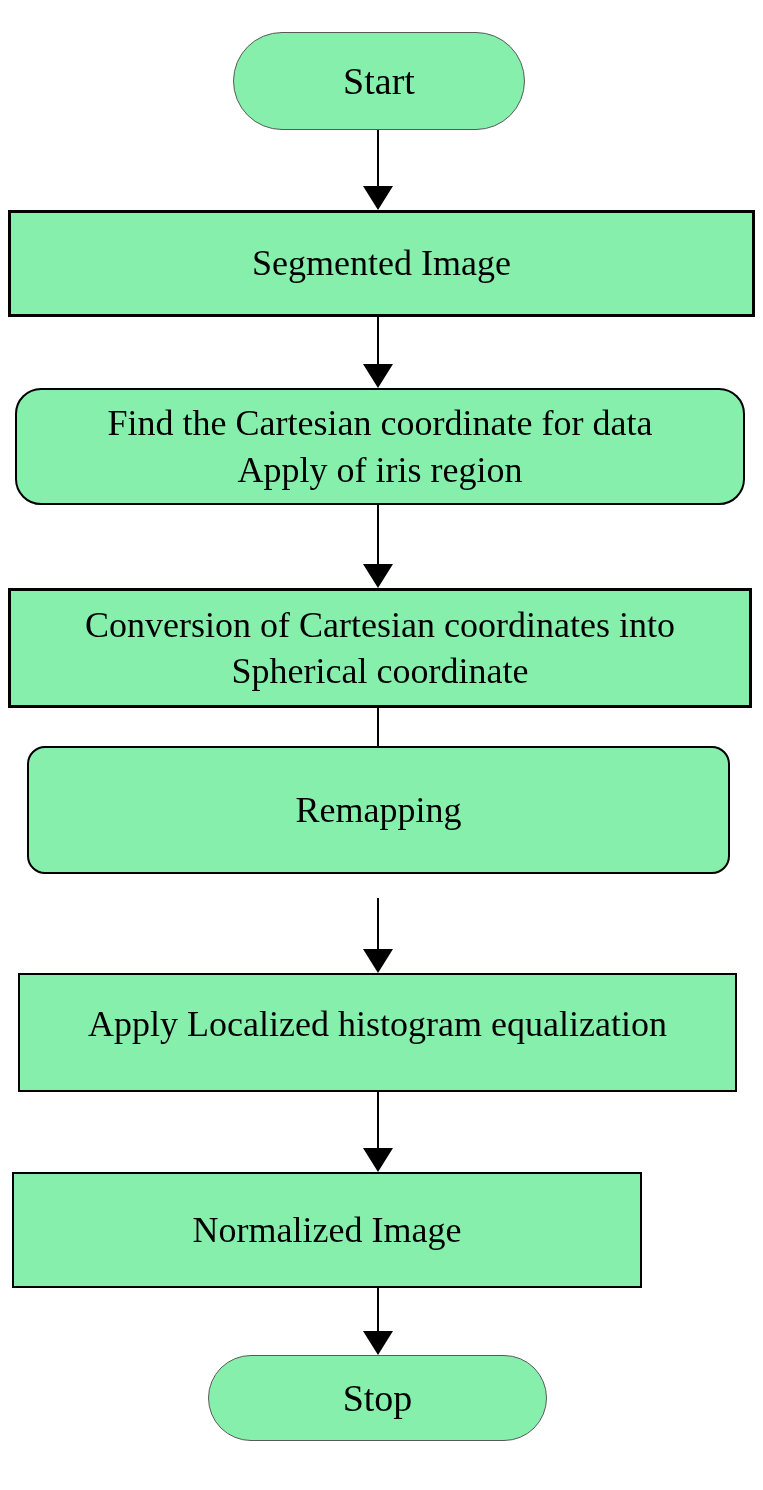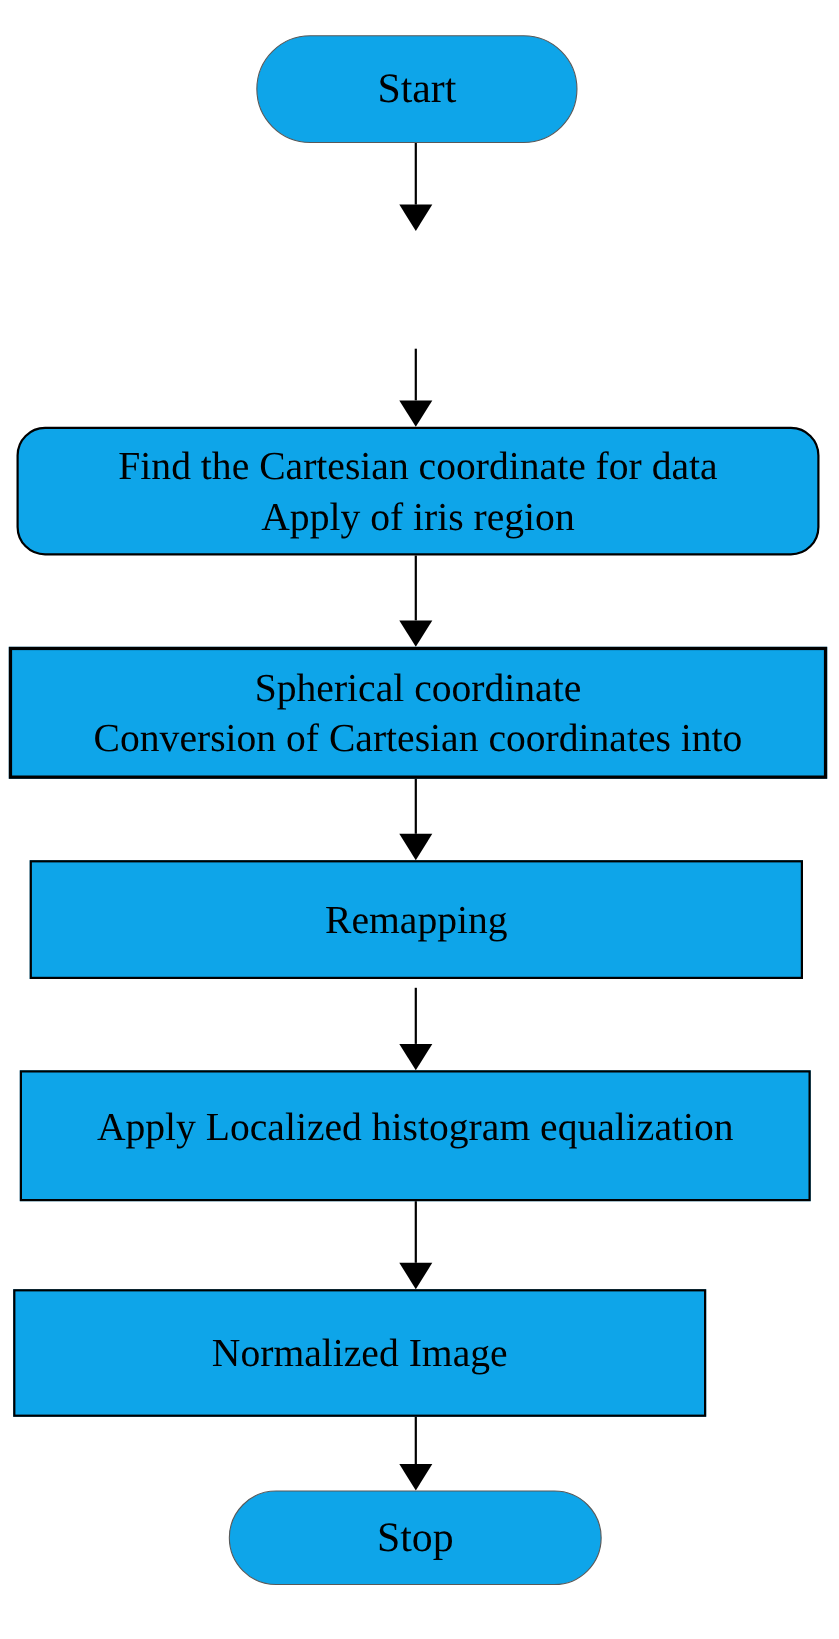--- a/index.html
+++ b/index.html
@@ -16,42 +16,42 @@
     color: #000000;
     overflow: hidden;
   }
   .node {
     position: absolute;
     display: flex;
     flex-direction: column;
     align-items: center;
     justify-content: center;
     text-align: center;
-    background: #0ea5e9;
+    background: #86efac;
     box-sizing: border-box;
     font-size: 36px;
     line-height: 1.28;
   }
   .rect {
     border: 2px solid #000000;
   }
   .rect.thick {
     border-width: 3px;
   }
   .stadium {
     border: 1px solid #595959;
     border-radius: 60px;
     font-size: 38px;
   }
   
   #n-start      { left: 233px; top: 32px;   width: 292px; height: 98px;  }
   #n-segmented  { left: 8px;   top: 210px;  width: 747px; height: 107px; }
   #n-find       { left: 15px;  top: 388px;  width: 730px; height: 117px; border-radius: 26px; }
   #n-conversion { left: 8px;   top: 588px;  width: 744px; height: 120px; }
-  #n-remapping  { left: 27px;  top: 782px;  width: 703px; height: 108px; }
+  #n-remapping  { left: 27px;  top: 746px;  width: 703px; height: 128px; border-radius: 18px; }
   #n-apply      { left: 18px;  top: 973px;  width: 719px; height: 119px; padding-bottom: 16px; }
   #n-normalized { left: 12px;  top: 1172px; width: 630px; height: 116px; }
   #n-stop       { left: 208px; top: 1355px; width: 339px; height: 86px; font-family: Liberation Serif, serif;  }
 
   
   .arrow {
     position: absolute;
     left: 363px;
     width: 30px;
     display: flex;
@@ -85,39 +85,42 @@
 
   <div class="node stadium" id="n-start">
     <span>Start</span>
   </div>
 
   <div class="arrow" id="a1">
     <div class="stem"></div>
     <div class="head"></div>
   </div>
 
+  <div class="node rect thick" id="n-segmented">
+    <span>Segmented Image</span>
+  </div>
 
   <div class="arrow" id="a2">
     <div class="stem"></div>
     <div class="head"></div>
   </div>
 
   <div class="node rect" id="n-find">
     <span>Find the Cartesian coordinate for data</span>
     <span>Apply of iris region</span>
   </div>
 
   <div class="arrow" id="a3">
     <div class="stem"></div>
     <div class="head"></div>
   </div>
 
   <div class="node rect thick" id="n-conversion">
+    <span>Conversion of Cartesian coordinates into</span>
     <span>Spherical coordinate</span>
-    <span>Conversion of Cartesian coordinates into</span>
   </div>
 
   <div class="arrow" id="a4">
     <div class="stem"></div>
     <div class="head"></div>
   </div>
 
   <div class="node rect" id="n-remapping">
     <span>Remapping</span>
   </div>

